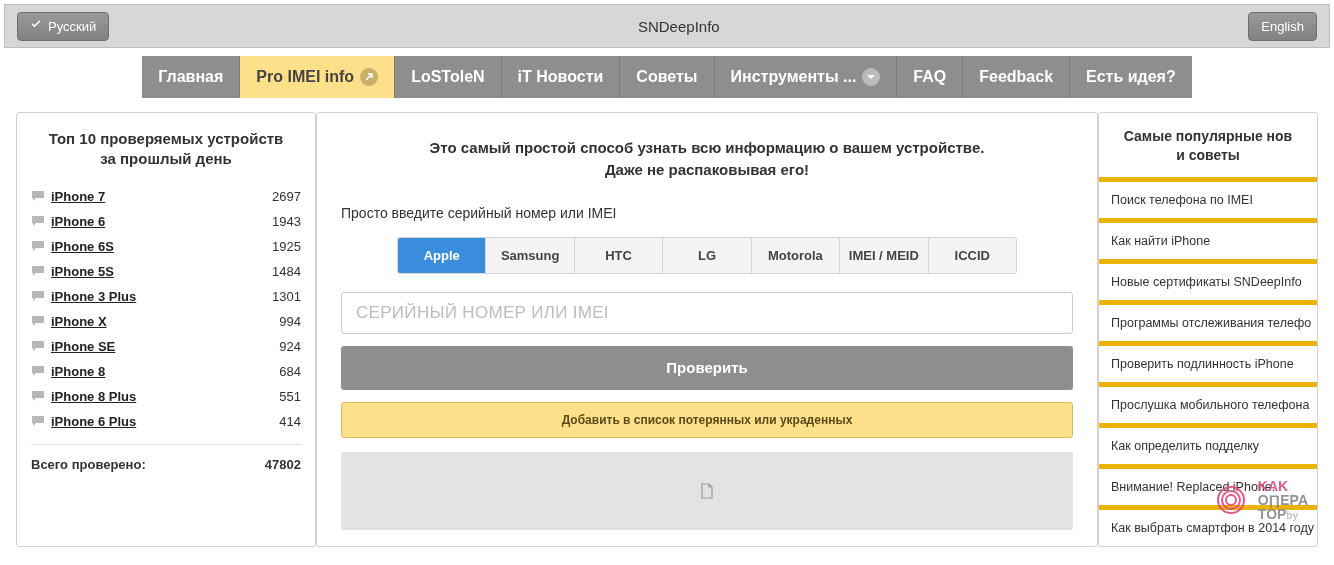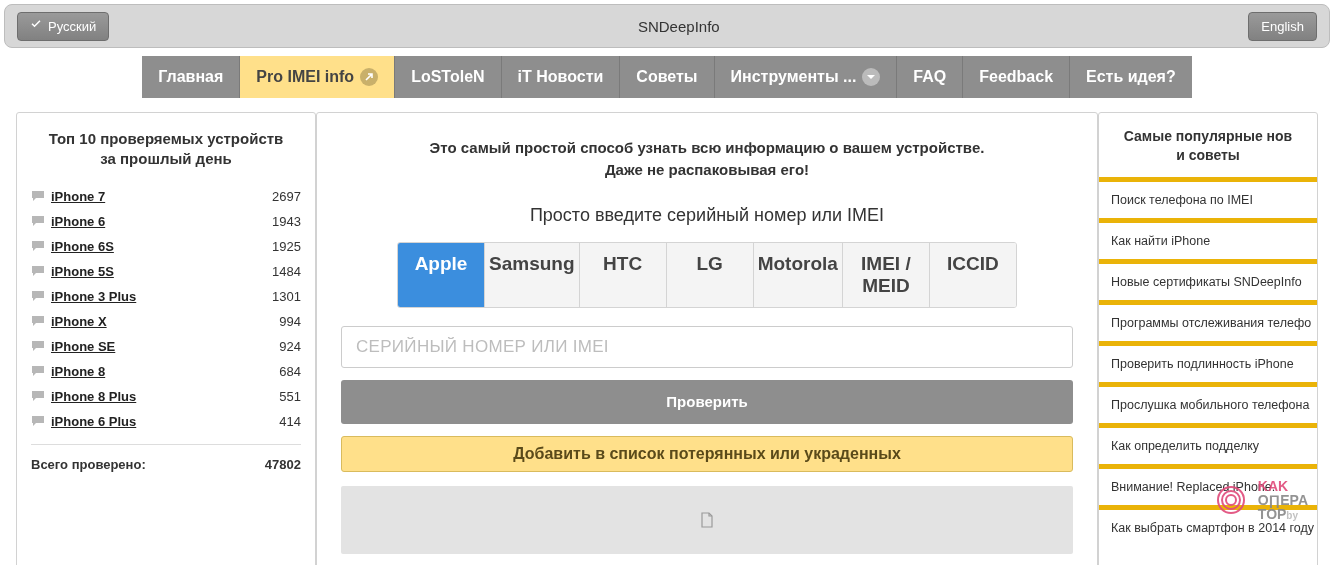--- a/index.html
+++ b/index.html
@@ -1,18 +1,18 @@
 <!DOCTYPE html>
 <html><head>
 <meta charset="utf-8">
 <style>
 *{margin:0;padding:0;box-sizing:border-box;font-family:Arial,Helvetica,sans-serif}
 body{background:#fff;color:#333;font-size:13px}
 .page{width:1334px;height:565px;position:relative;overflow:hidden}
-.topbar{height:44px;background:#d7d7d7;border:1px solid #bdbdbd;border-radius:8px;display:flex;align-items:center;justify-content:space-between;padding:0 12px;margin:4px}
+.topbar{height:44px;background:#d7d7d7;border:1px solid #bdbdbd;border-radius:0;display:flex;align-items:center;justify-content:space-between;padding:0 12px;margin:4px}
 .topbar .btn{display:inline-flex;align-items:center;gap:6px;background:#8a8a8a;background:linear-gradient(#9a9a9a,#818181);color:#fff;border:1px solid #6e6e6e;border-radius:4px;padding:6px 12px;font-size:13px;cursor:pointer}
 .topbar .title{font-size:15px;color:#333;font-weight:400}
 .check-icon svg{width:12px;height:12px;fill:#fff}
 .tabs{display:flex;justify-content:center;margin:8px 0 14px}
 .tab{background:#8e8e8e;color:#fff;font-size:16px;font-weight:700;padding:12px 16px;border-right:1px solid #7a7a7a;cursor:pointer;display:flex;align-items:center;gap:6px;white-space:nowrap}
 .tab:last-child{border-right:none}
 .tab.active{background:#ffe08a;color:#444}
 .circle-icon{width:18px;height:18px;border-radius:50%;background:#bbb;display:inline-flex;align-items:center;justify-content:center}
 .circle-icon svg{width:10px;height:10px;fill:#fff}
 .tab.active .circle-icon{background:#c9b06a}
@@ -22,29 +22,29 @@
 .left h3{font-size:15px;font-weight:700;text-align:center;line-height:1.35;margin-bottom:14px}
 .dev-list{list-style:none}
 .dev-list li{display:flex;align-items:center;justify-content:space-between;padding:5px 0;font-size:13px}
 .dev-list .name{display:flex;align-items:center;gap:6px;text-decoration:underline;font-weight:700;color:#222}
 .dev-list .cnt{color:#333}
 .chat-icon{width:14px;height:12px;display:inline-block;color:#b7b7b7}
 .chat-icon svg{width:100%;height:100%;fill:currentColor}
 .total-row{display:flex;justify-content:space-between;border-top:1px solid #ddd;margin-top:10px;padding-top:12px;font-weight:700;font-size:13px}
 .center{flex:1;padding:24px 24px 16px;display:flex;flex-direction:column}
 .center h2{font-size:15px;font-weight:700;text-align:center;line-height:1.45}
-.center .sub{text-align:center;font-size:18px;margin:24px 0 16px}
+.center .sub{text-align:left;font-size:14px;margin:24px 0 16px}
 .brand-tabs{display:flex;border:1px solid #d4d4d4;border-radius:3px;overflow:hidden;margin:0 auto 18px;width:620px}
-.brand-tab{flex:1;text-align:center;font-size:19px;padding:10px 4px;background:#f4f4f4;border-right:1px solid #d4d4d4;cursor:pointer;font-weight:700;color:#444}
+.brand-tab{flex:1;text-align:center;font-size:13px;padding:10px 4px;background:#f4f4f4;border-right:1px solid #d4d4d4;cursor:pointer;font-weight:700;color:#444}
 .brand-tab:last-child{border-right:none}
 .brand-tab.active{background:#3b8ede;color:#fff}
 .big-input{width:100%;border:1px solid #ccc;border-radius:3px;height:42px;font-size:17px;padding:0 14px;color:#333;margin-bottom:12px}
 .big-input::placeholder{color:#bdbdbd;letter-spacing:.3px}
 .btn-check{width:100%;height:44px;background:#8e8e8e;color:#fff;border:none;border-radius:3px;font-size:15px;font-weight:700;cursor:pointer;margin-bottom:12px}
-.btn-lost{width:100%;height:36px;background:#ffe08a;border:1px solid #d9bb5d;color:#5a4a1a;border-radius:3px;font-size:16px;font-weight:700;cursor:pointer;margin-bottom:14px}
+.btn-lost{width:100%;height:36px;background:#ffe08a;border:1px solid #d9bb5d;color:#5a4a1a;border-radius:3px;font-size:12px;font-weight:700;cursor:pointer;margin-bottom:14px}
 .gray-area{flex:1;background:#e3e3e3;border-radius:2px;display:flex;align-items:center;justify-content:center;min-height:68px}
 .doc-icon{width:14px;height:16px;color:#9a9a9a}
 .doc-icon svg{width:100%;height:100%;fill:none;stroke:currentColor;stroke-width:1.2}
 .right{width:220px;padding:14px 0 0}
 .right h3{font-size:14px;font-weight:700;text-align:center;padding:0 10px 12px;line-height:1.35}
 .pop-list{list-style:none}
 .pop-list li{border-top:5px solid #eab308;padding:11px 12px;font-size:12.5px;color:#333;cursor:pointer;white-space:nowrap;overflow:hidden}
 .watermark{position:absolute;right:26px;bottom:44px;pointer-events:none;opacity:.9;display:flex;align-items:center;gap:12px}
 .watermark .rings{width:30px;height:30px;color:#e04a7a}
 .watermark .rings svg{width:100%;height:100%;fill:none;stroke:currentColor;stroke-width:2}

